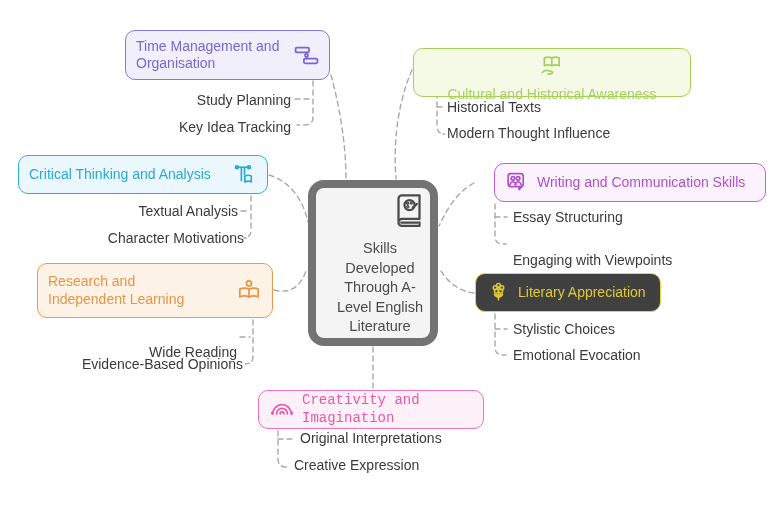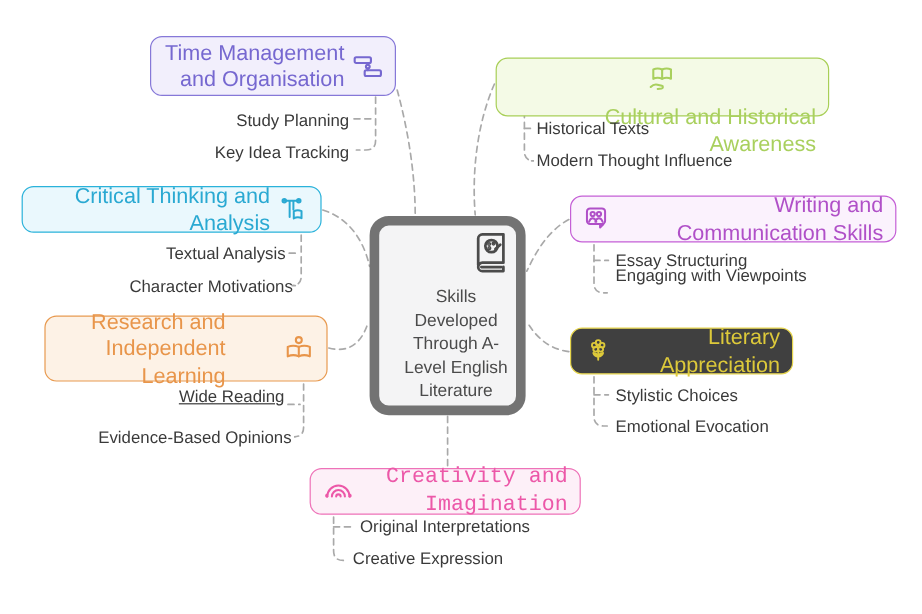--- a/index.html
+++ b/index.html
@@ -8,21 +8,21 @@
     position:relative; width:768px; height:512px; background:#ffffff;
     font-family:"Liberation Sans", sans-serif; overflow:hidden;
   }
   #connectors { position:absolute; left:0; top:0; width:768px; height:512px; }
   #connectors path { fill:none; stroke:#a9a9a9; stroke-width:1.4; stroke-dasharray:5 4; stroke-linecap:round; }
 
   .box {
     position:absolute; display:flex; align-items:center; gap:7px;
     border-radius:10px; border:1.8px solid; padding:4px 10px;
   }
-  .blabel { flex:1; text-align:right; font-size:18px; line-height:1.25; }
+  .blabel { flex:1; text-align:left; font-size:14px; line-height:1.25; }
   .bicon { display:flex; align-items:center; justify-content:center; flex:0 0 auto; }
   .bicon svg { display:block; }
 
   .purple  { background:#f2effc; border-color:#8678d8; color:#7668d0; }
   .cyan    { background:#eaf8fd; border-color:#2ab2da; color:#2aa9d2; }
   .orange  { background:#fdf2e6; border-color:#e89a50; color:#e8954a;gap:48px; }
   .green   { background:#f4fae6; border-color:#a8cf57; color:#a9d05e; }
   .magenta { background:#fbf2fd; border-color:#c45fd6; color:#b050c8; }
   .yellow  { background:#404040; border-color:#e5d44b; color:#ddc93a; }
   .pink    { background:#fdf0f8; border-color:#ee72b8; color:#ec58a8; }
@@ -103,51 +103,51 @@
   <div class="box orange" style="left:37px; top:263px; width:236px; height:55px;">
     <span class="blabel">Research and Independent Learning</span>
     <span class="bicon">
       <svg width="26" height="26" viewBox="0 0 24 24" stroke="currentColor" fill="none" stroke-width="1.6" stroke-linecap="round" stroke-linejoin="round">
         <circle cx="12" cy="5" r="2.3"></circle>
         <path d="M3.5 10.2 c2.8-1.2 5.7-1.2 8.5 0 c2.8-1.2 5.7-1.2 8.5 0 v7.3 c-2.8-1.2-5.7-1.2-8.5 0 c-2.8-1.2-5.7-1.2-8.5 0 z"></path>
         <path d="M12 10.2 v7.3"></path>
       </svg>
     </span>
   </div>
-  <span class="sub" style="right:531px; top:322px;text-decoration:underline;">Wide Reading</span>
+  <span class="sub" style="right:531px; top:344px;">Wide Reading</span>
   <span class="sub" style="right:525px; top:356px;">Evidence-Based Opinions</span>
 
   <div class="box green" style="left:413px; top:48px; width:278px; height:49px;flex-direction:column;">
     <span class="bicon">
       <svg width="26" height="26" viewBox="0 0 24 24" stroke="currentColor" fill="none" stroke-width="1.6" stroke-linecap="round" stroke-linejoin="round">
         <path d="M5 4.5 c2.2-1 4.5-1 6.8 0 c2.3-1 4.6-1 6.8 0 v7.2 c-2.2-1-4.5-1-6.8 0 c-2.3-1-4.6-1-6.8 0 z"></path>
         <path d="M11.8 4.5 v7.2"></path>
         <path d="M3 18 c1.6-1.7 3.2-2.3 5.2-1.8 l3.4.9 c1.1.3 1 1.8-.2 2 l-3 .4"></path>
       </svg>
     </span>
     <span class="blabel">Cultural and Historical Awareness</span>
   </div>
   <span class="sub" style="left:447px; top:99px;">Historical Texts</span>
   <span class="sub" style="left:447px; top:125px;">Modern Thought Influence</span>
 
-  <div class="box magenta" style="left:475px; top:163px; width:272px; height:39px;">
+  <div class="box magenta" style="left:494px; top:163px; width:272px; height:39px;">
     <span class="bicon">
       <svg width="25" height="25" viewBox="0 0 24 24" stroke="currentColor" fill="none" stroke-width="1.6" stroke-linecap="round" stroke-linejoin="round">
         <rect x="3" y="3.5" width="14.5" height="12.5" rx="2.5"></rect>
         <circle cx="7.6" cy="8" r="1.7"></circle>
         <circle cx="12.6" cy="8" r="1.7"></circle>
         <path d="M4.7 14.2 c.6-1.9 1.7-2.9 2.9-2.9 s2.3 1 2.9 2.9"></path>
         <path d="M9.7 14.2 c.6-1.9 1.7-2.9 2.9-2.9 s2.3 1 2.9 2.9"></path>
         <path d="M13.5 16 v2.8 l2.6-2.6"></path>
       </svg>
     </span>
     <span class="blabel">Writing and Communication Skills</span>
   </div>
   <span class="sub" style="left:513px; top:209px;">Essay Structuring</span>
-  <span class="sub" style="left:513px; top:221px;">Engaging with Viewpoints</span>
+  <span class="sub" style="left:513px; top:252px;">Engaging with Viewpoints</span>
 
   <div class="box yellow" style="left:475px; top:273px; width:186px; height:39px;">
     <span class="bicon">
       <svg width="25" height="25" viewBox="0 0 24 24" stroke="currentColor" fill="none" stroke-width="1.5" stroke-linecap="round" stroke-linejoin="round">
         <circle cx="12" cy="5.2" r="1.9"></circle>
         <circle cx="8.9" cy="7.4" r="1.9"></circle>
         <circle cx="15.1" cy="7.4" r="1.9"></circle>
         <circle cx="10" cy="10.6" r="1.9"></circle>
         <circle cx="14" cy="10.6" r="1.9"></circle>
         <circle cx="12" cy="8" r="1.1"></circle>

